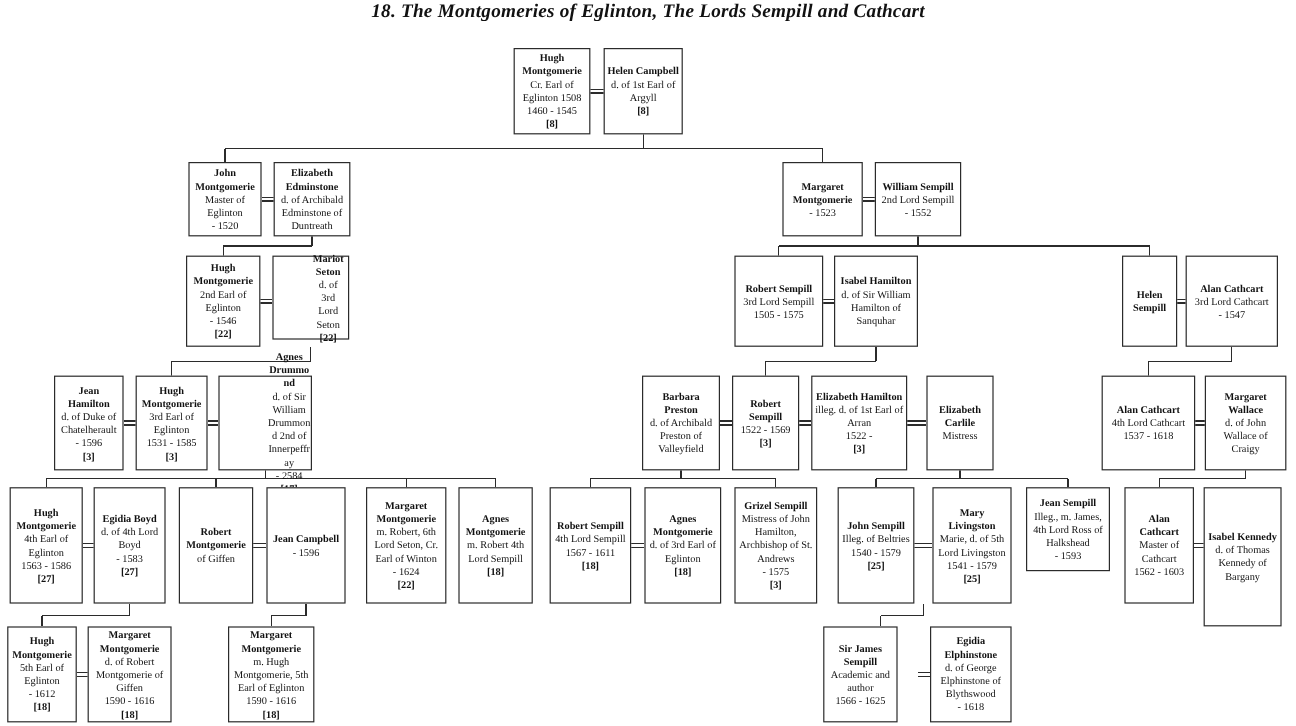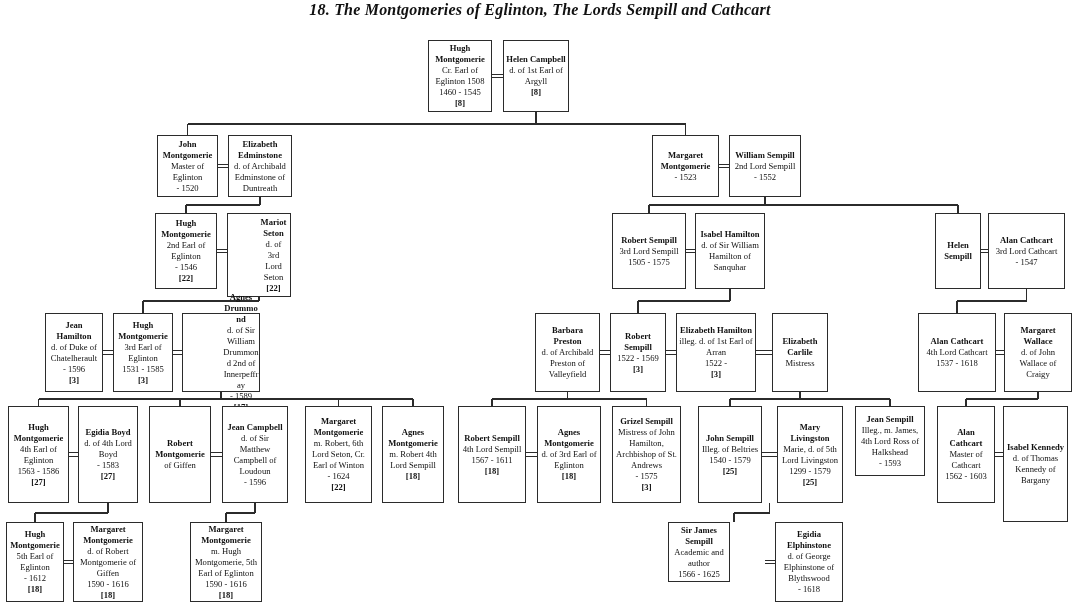--- a/index.html
+++ b/index.html
@@ -159,21 +159,21 @@
         </div>
       </div>
       <div class="person" style="left: 155px; top: 213px; width: 62px; height: 76px;">
         <div class="inner">
           <div class="name">Hugh Montgomerie</div>
           <div class="detail">2nd Earl of Eglinton</div>
           <div class="detail">- 1546</div>
           <div class="ref">[22]</div>
         </div>
       </div>
-      <div class="person" style="left: 227px; top: 213px; width: 64px; height: 84px; padding-left: 29px;">
+      <div class="person" style="left: 227px; top: 213px; width: 64px; height: 70px; padding-left: 29px;">
         <div class="inner">
           <div class="name">Mariot Seton</div>
           <div class="detail">d. of 3rd Lord Seton</div>
           <div class="ref">[22]</div>
         </div>
       </div>
       <div class="person" style="left: 612px; top: 213px; width: 74px; height: 76px;">
         <div class="inner">
           <div class="name">Robert Sempill</div>
           <div class="detail">3rd Lord Sempill</div>
@@ -211,21 +211,21 @@
           <div class="name">Hugh Montgomerie</div>
           <div class="detail">3rd Earl of Eglinton</div>
           <div class="detail">1531 - 1585</div>
           <div class="ref">[3]</div>
         </div>
       </div>
       <div class="person" style="left: 182px; top: 313px; width: 78px; height: 79px; padding-left: 40px;">
         <div class="inner">
           <div class="name">Agnes Drummond</div>
           <div class="detail">d. of Sir William Drummond 2nd of Innerpeffray</div>
-          <div class="detail">- 1589</div>
+          <div class="detail">- 2584</div>
           <div class="ref">[17]</div>
         </div>
       </div>
       <div class="person" style="left: 535px; top: 313px; width: 65px; height: 79px;">
         <div class="inner">
           <div class="name">Barbara Preston</div>
           <div class="detail">d. of Archibald Preston of Valleyfield</div>
         </div>
       </div>
       <div class="person" style="left: 610px; top: 313px; width: 56px; height: 79px;">
@@ -280,21 +280,20 @@
       </div>
       <div class="person" style="left: 149px; top: 406px; width: 62px; height: 97px;">
         <div class="inner">
           <div class="name">Robert Montgomerie</div>
           <div class="detail">of Giffen</div>
         </div>
       </div>
       <div class="person" style="left: 222px; top: 406px; width: 66px; height: 97px;">
         <div class="inner">
           <div class="name">Jean Campbell</div>
-          <div class="detail">d. of Sir Matthew Campbell of Loudoun</div>
           <div class="detail">- 1596</div>
         </div>
       </div>
       <div class="person" style="left: 305px; top: 406px; width: 67px; height: 97px;">
         <div class="inner">
           <div class="name">Margaret Montgomerie</div>
           <div class="detail">m. Robert, 6th Lord Seton, Cr. Earl of Winton</div>
           <div class="detail">- 1624</div>
           <div class="ref">[22]</div>
         </div>
@@ -334,21 +333,21 @@
           <div class="name">John Sempill</div>
           <div class="detail">Illeg. of Beltries</div>
           <div class="detail">1540 - 1579</div>
           <div class="ref">[25]</div>
         </div>
       </div>
       <div class="person" style="left: 777px; top: 406px; width: 66px; height: 97px;">
         <div class="inner">
           <div class="name">Mary Livingston</div>
           <div class="detail">Marie, d. of 5th Lord Livingston</div>
-          <div class="detail">1299 - 1579</div>
+          <div class="detail">1541 - 1579</div>
           <div class="ref">[25]</div>
         </div>
       </div>
       <div class="person" style="left: 855px; top: 406px; width: 70px; height: 70px;">
         <div class="inner">
           <div class="name">Jean Sempill</div>
           <div class="detail">Illeg., m. James, 4th Lord Ross of Halkshead</div>
           <div class="detail">- 1593</div>
         </div>
       </div>
@@ -382,21 +381,21 @@
         </div>
       </div>
       <div class="person" style="left: 190px; top: 522px; width: 72px; height: 80px;">
         <div class="inner">
           <div class="name">Margaret Montgomerie</div>
           <div class="detail">m. Hugh Montgomerie, 5th Earl of Eglinton</div>
           <div class="detail">1590 - 1616</div>
           <div class="ref">[18]</div>
         </div>
       </div>
-      <div class="person" style="left: 668px; top: 522px; width: 62px; height: 60px;">
+      <div class="person" style="left: 686px; top: 522px; width: 62px; height: 80px;">
         <div class="inner">
           <div class="name">Sir James Sempill</div>
           <div class="detail">Academic and author</div>
           <div class="detail">1566 - 1625</div>
         </div>
       </div>
       <div class="person" style="left: 775px; top: 522px; width: 68px; height: 80px;">
         <div class="inner">
           <div class="name">Egidia Elphinstone</div>
           <div class="detail">d. of George Elphinstone of Blythswood</div>

